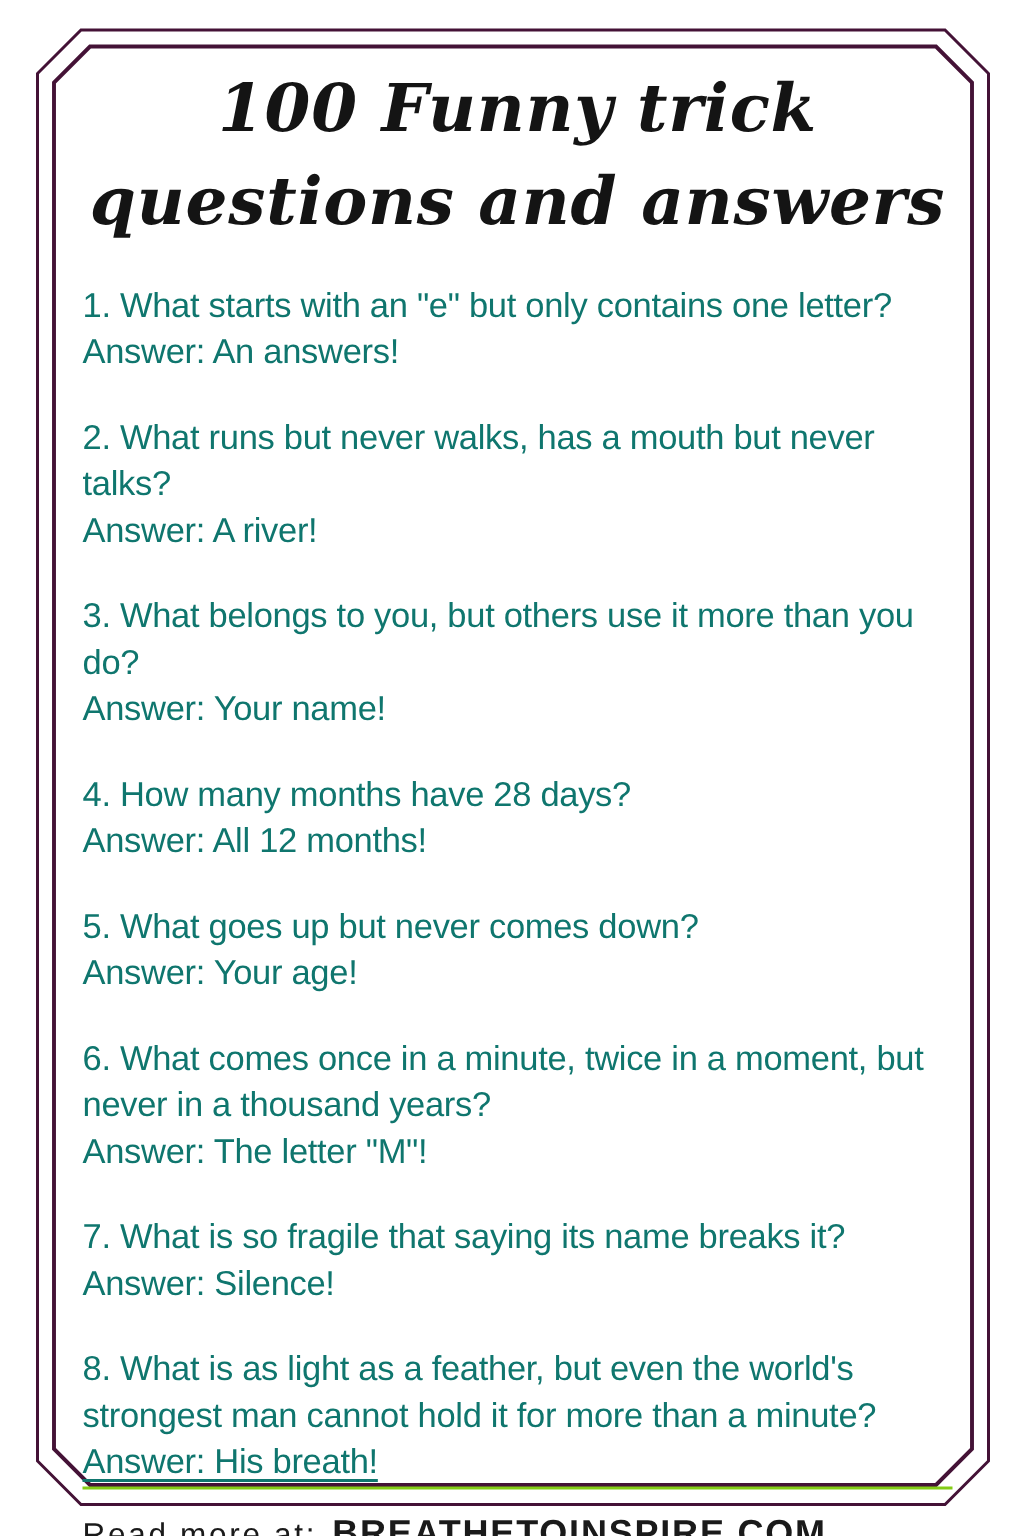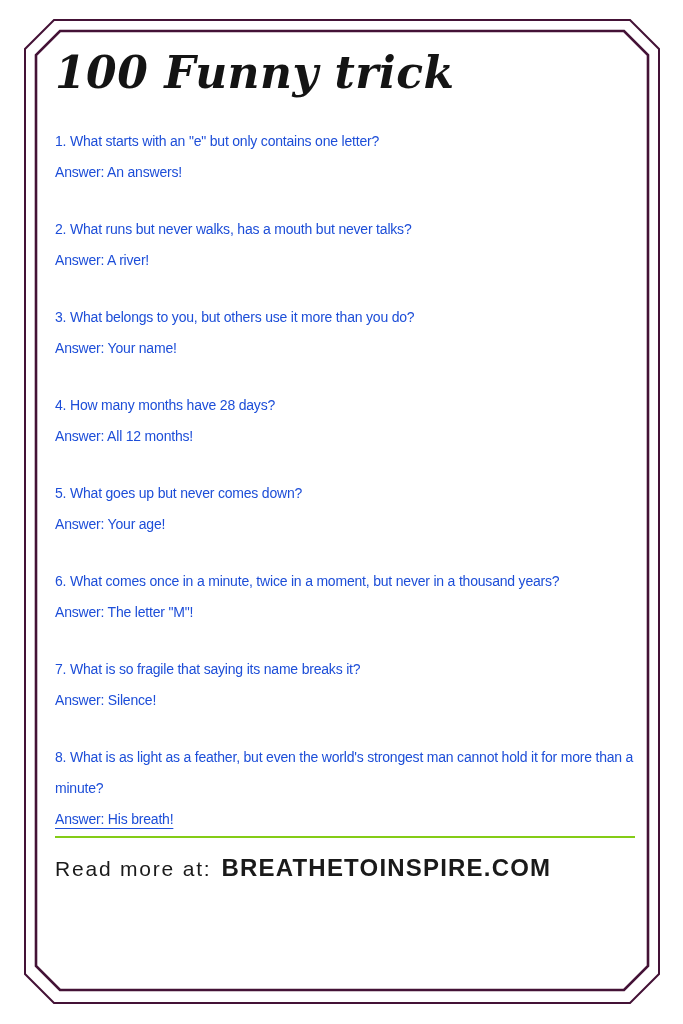--- a/index.html
+++ b/index.html
@@ -22,43 +22,43 @@
   }
 
   .content {
     position: absolute;
     left: 55px;
     top: 42px;
     width: 580px;
   }
 
   .title {
-    text-align: left;
+    text-align: center;
     font-family: "DejaVu Serif", serif;
     font-style: italic;
     font-weight: 700;
     font-size: 44px;
     line-height: 62px;
     color: #141414;
     letter-spacing: 0.5px;
   }
 
   .questions {
     margin-top: 22px;
   }
 
   .qa {
     margin-bottom: 26px;
   }
 
   .qa p {
-    font-size: 14px;
+    font-size: 23px;
     line-height: 31px;
     letter-spacing: -0.2px;
-    color: #1d4ed8;
+    color: #0f766e;
   }
 
   .qa:last-child { margin-bottom: 0; }
 
   .qa:last-child .answer-line {
     border-bottom: 2px solid #84cc16;
     padding-bottom: 1px;
     text-decoration: underline;
     text-underline-offset: 4px;
   }
@@ -92,20 +92,21 @@
 
   <svg class="border-svg" viewBox="0 0 683 1024" xmlns="http://www.w3.org/2000/svg">
     <polygon points="54,20 630,20 659,49 659,974 630,1003 54,1003 25,974 25,49" fill="none" stroke="#441236" stroke-width="2"></polygon>
     <polygon points="60,31 624,31 648,55 648,966 624,990 60,990 36,966 36,55" fill="none" stroke="#441236" stroke-width="2.6"></polygon>
   </svg>
 
   <div class="content">
 
     <div class="title">
       <div>100 Funny trick</div>
+      <div>questions and answers</div>
     </div>
 
     <div class="questions" id="questions">
         <div class="qa">
           <p class="question-line">1. What starts with an "e" but only contains one letter?</p>
           <p class="answer-line">Answer: An answers!</p>
         </div>
         <div class="qa">
           <p class="question-line">2. What runs but never walks, has a mouth but never talks?</p>
           <p class="answer-line">Answer: A river!</p>

